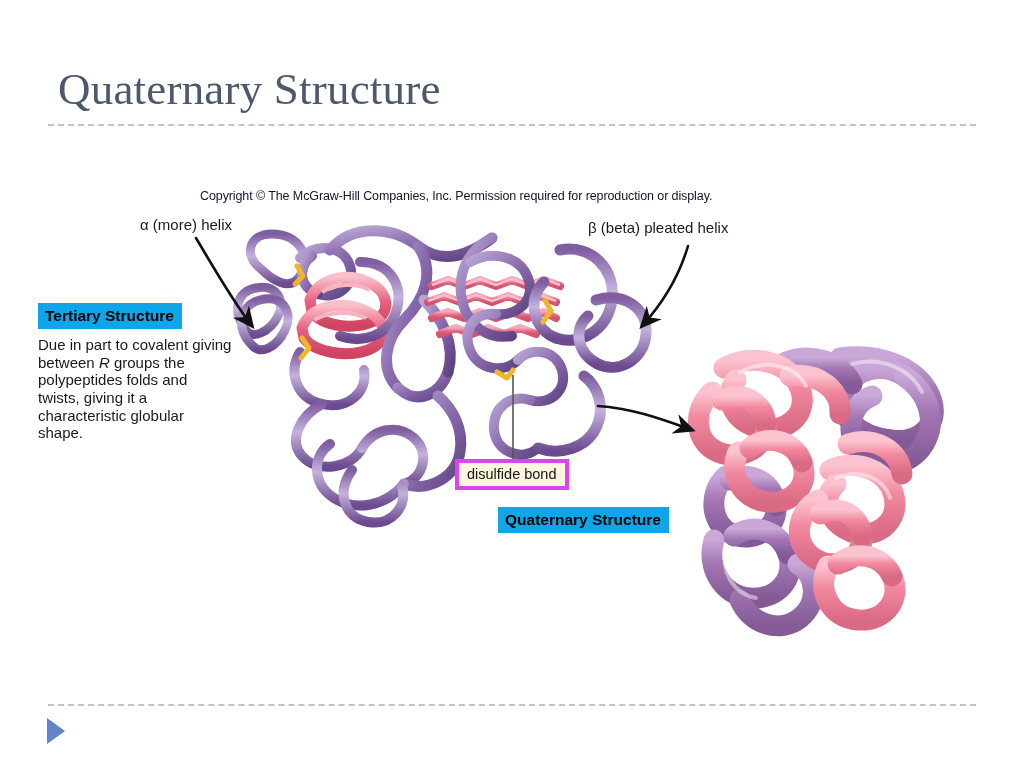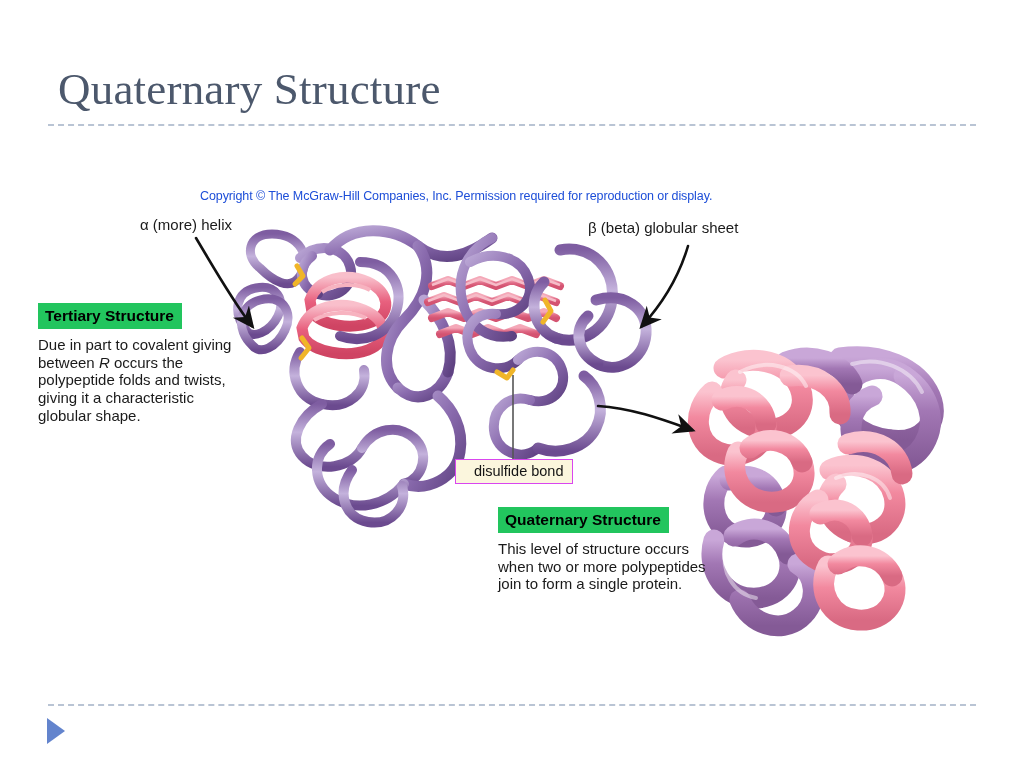--- a/index.html
+++ b/index.html
@@ -53,39 +53,39 @@
     width: 0; height: 0;
     border-left: 18px solid #6384cd;
     border-top: 13px solid transparent;
     border-bottom: 13px solid transparent;
   }
   #copyright {
     position: absolute;
     left: 200px;
     top: 189px;
     font-size: 12.5px;
-    color: #1d4ed8;
+    color: #0f172a;
     white-space: nowrap;
     letter-spacing: -0.1px;
   }
 
   
   .plain-label {
     position: absolute;
     font-size: 15px;
     color: #1a1a1a;
     white-space: nowrap;
   }
   #alpha-helix-label { left: 140px; top: 216px; }
   #beta-sheet-label  { left: 588px; top: 219px; }
 
   
   .callout-heading {
     display: inline-block;
-    background: #22c55e;
+    background: #0ea5e9;
     color: #000;
     font-weight: bold;
     font-size: 15.5px;
     padding: 4px 8px 4px 7px;
     white-space: nowrap;
   }
   .callout-body {
     font-size: 15px;
     color: #1a1a1a;
     line-height: 1.18;
@@ -105,22 +105,22 @@
     top: 507px;
     width: 215px;
   }
 
   
   #disulfide-box {
     position: absolute;
     left: 455px;
     top: 459px;
     background: #fbf6dd;
-    border: 1px solid #d946ef;
-    padding: 3px 8px 4px 18px;
+    border: 4px solid #d946ef;
+    padding: 3px 8px 4px 8px;
     font-size: 14.5px;
     color: #141414;
     white-space: nowrap;
   }
 
   
   svg.art {
     position: absolute;
     left: 0; top: 0;
     width: 1024px; height: 768px;
@@ -299,30 +299,29 @@
     <path d="M598,406 C632,408 664,420 692,430" marker-end="url(#arrowHead)"></path>
   </g>
 
   <line x1="513" y1="375" x2="513" y2="459" stroke="#555555" stroke-width="1.6"></line>
 </svg>
 
 <div id="copyright">Copyright © The McGraw-Hill Companies, Inc. Permission required for reproduction or display.</div>
 
 <div class="plain-label" id="alpha-helix-label">α (more) helix</div>
 
-<div class="plain-label" id="beta-sheet-label">β (beta) globular sheet</div>
+<div class="plain-label" id="beta-sheet-label">β (beta) pleated helix</div>
 
 <div id="disulfide-box">disulfide bond</div>
 
 <div id="tertiary-callout">
   <div class="callout-heading">Tertiary Structure</div>
   <div class="callout-body">
-    <span>Due in part to covalent giving between </span><em>R</em><span> occurs the polypeptide folds and twists, giving it a characteristic globular shape.</span>
+    <span>Due in part to covalent giving between </span><em>R</em><span> groups the polypeptides folds and twists, giving it a characteristic globular shape.</span>
   </div>
 </div>
 
 <div id="quaternary-callout">
   <div class="callout-heading">Quaternary Structure</div>
-  <div class="callout-body">This level of structure occurs when two or more polypeptides join to form a single protein.</div>
 </div>
 
 <div id="footer-rule"></div>
 <div id="next-arrow"></div>
 
 </body></html>

